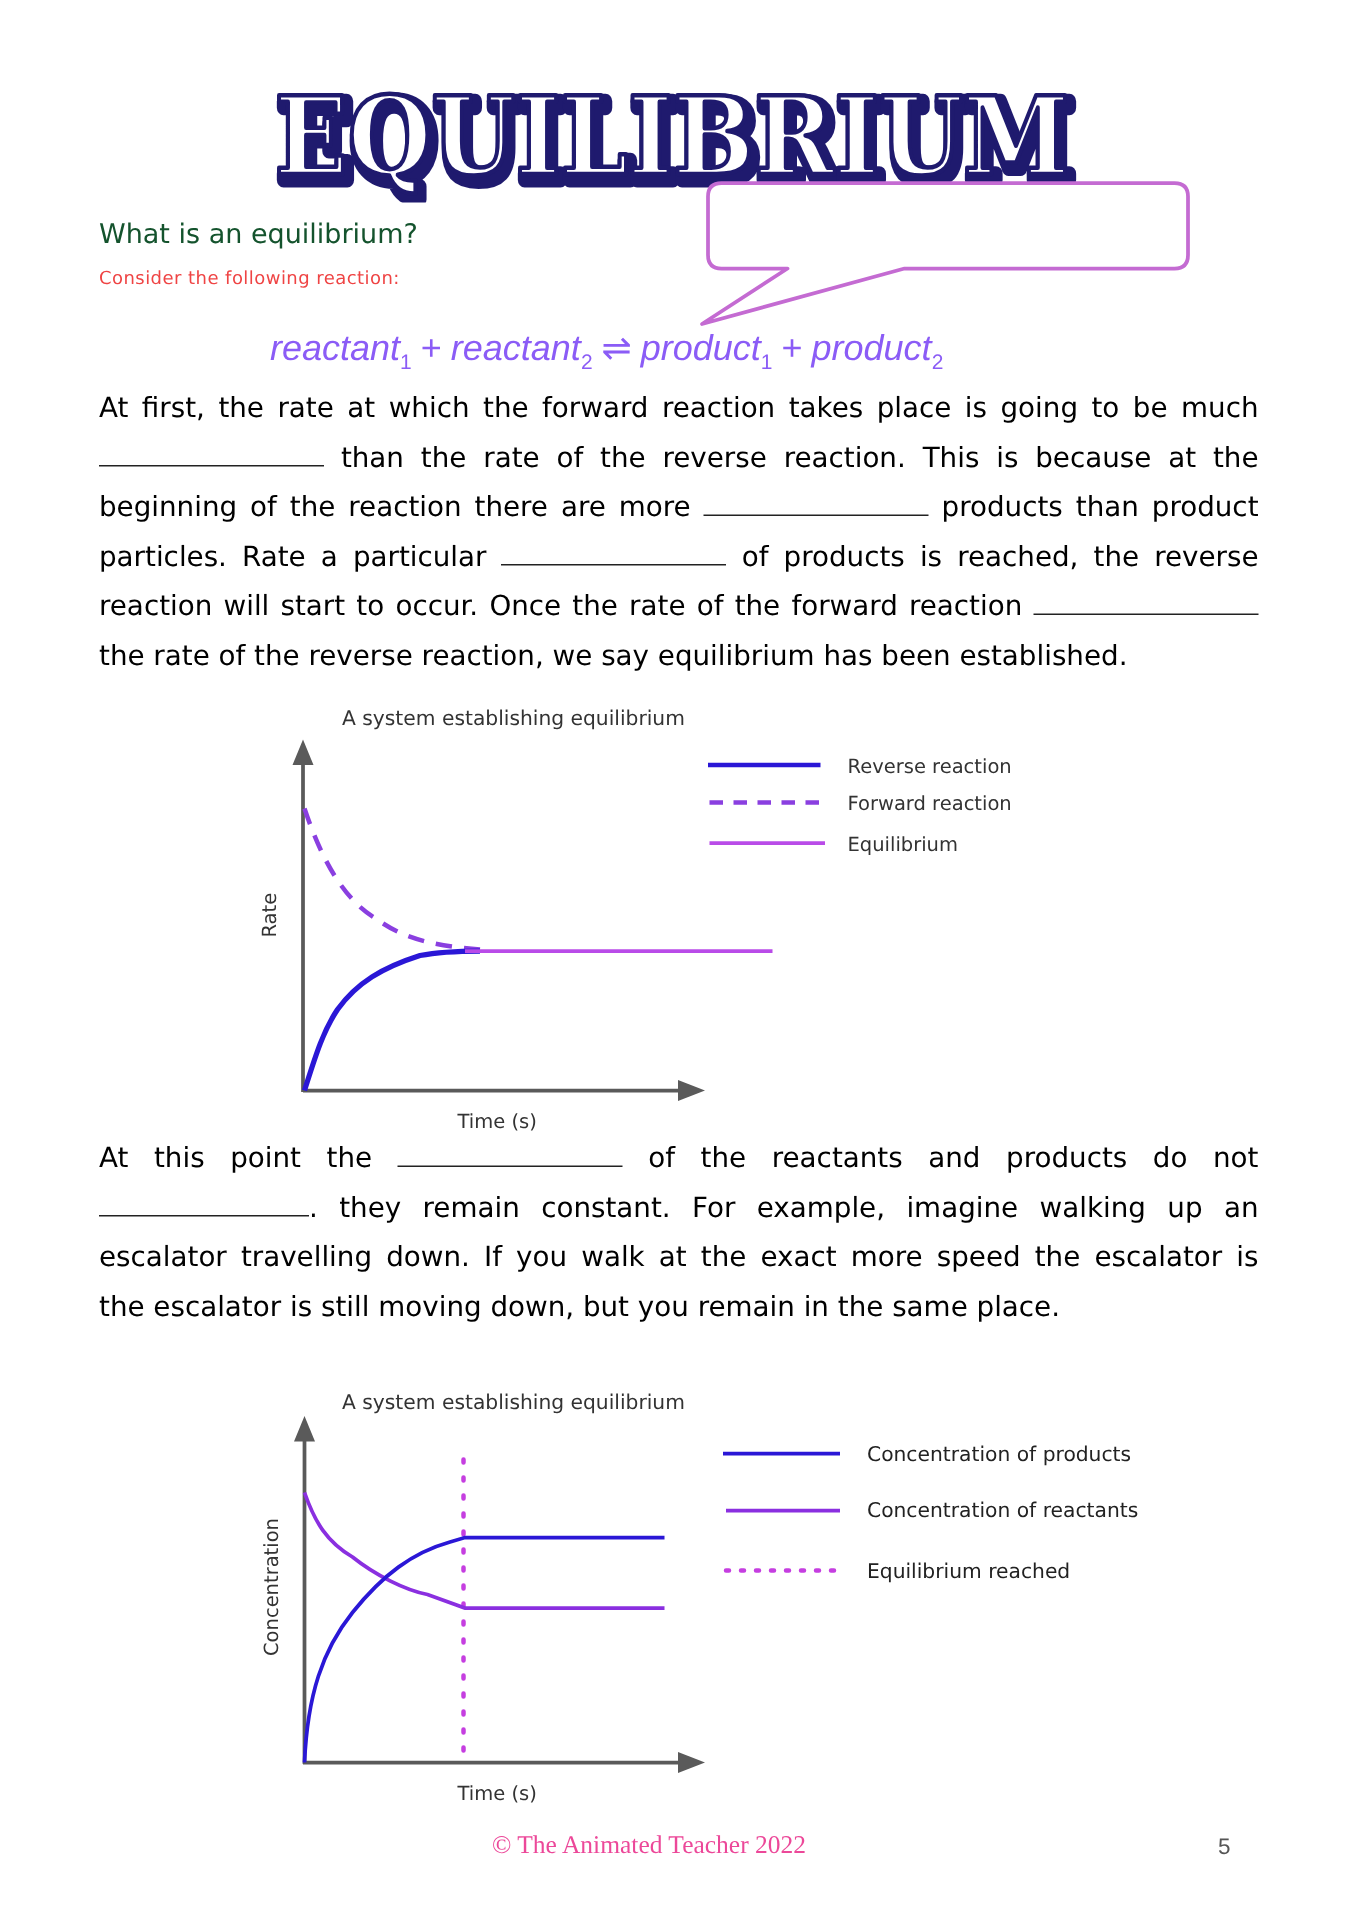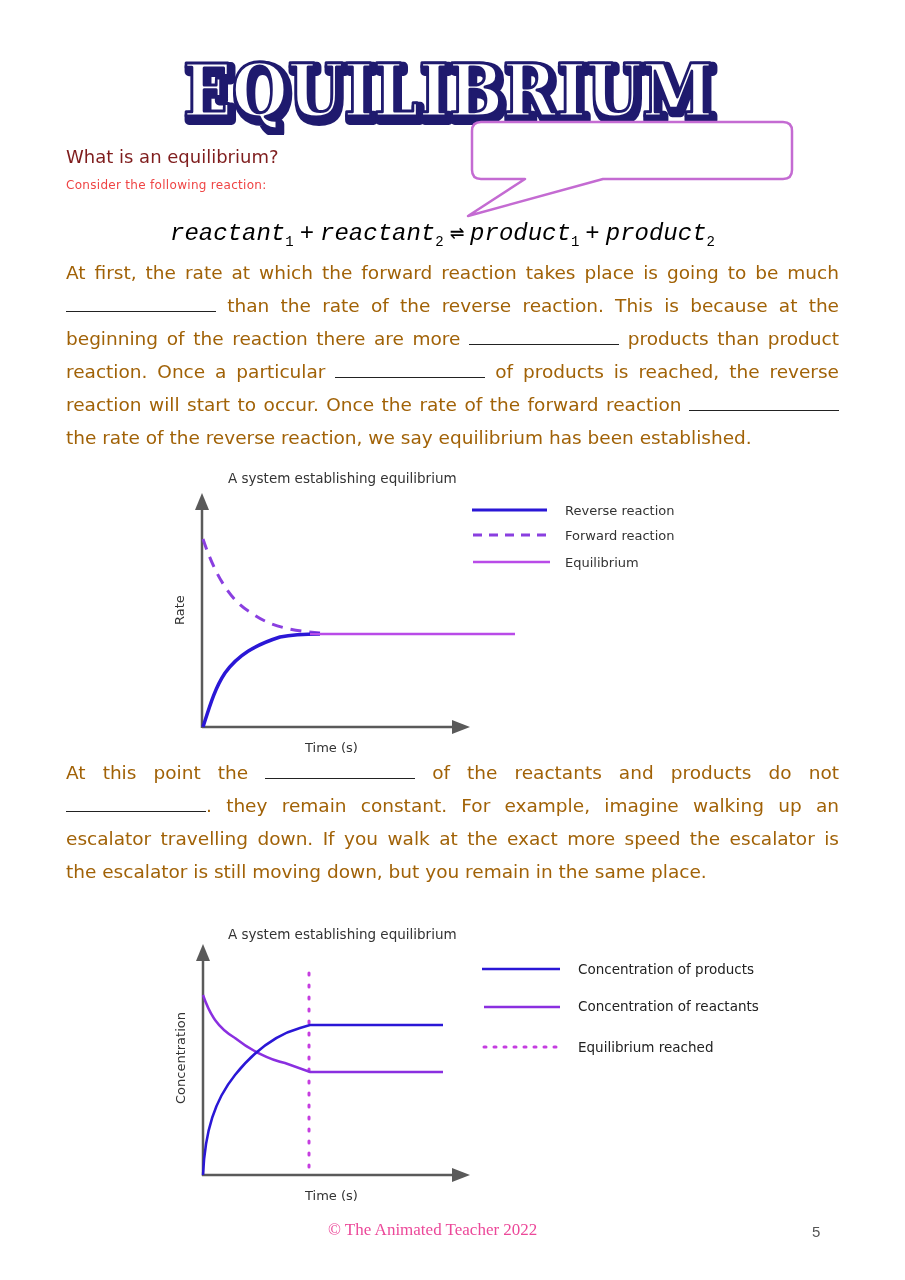--- a/index.html
+++ b/index.html
@@ -1,25 +1,25 @@
 <!DOCTYPE html>
 <html><head>
 <meta charset="utf-8">
 <style>
   html, body { margin: 0; padding: 0; background: #ffffff; }
   body { width: 905px; height: 1280px; position: relative; overflow: hidden; font-family: "DejaVu Sans", sans-serif; color: #1a1a1a; }
   .title { position: absolute; left: 180px; top: 50px; width: 545px; height: 85px; }
   .title svg text { font-family: "DejaVu Serif", serif; font-weight: bold; }
   .bubble { position: absolute; left: 465px; top: 118px; width: 335px; height: 102px; }
-  .q { position: absolute; left: 66px; top: 146px; font-size: 18px; color: #7f1d1d; }
+  .q { position: absolute; left: 66px; top: 146px; font-size: 18px; color: #14532d; }
   .consider { position: absolute; left: 66px; top: 178px; font-size: 12px; color: #ef4444; letter-spacing: 0.3px; }
-  .equation { position: absolute; left: 170px; top: 218px; font-family: Liberation Mono, monospace; font-style: italic; font-size: 24px; color: #000000; white-space: nowrap; }
+  .equation { position: absolute; left: 180px; top: 218px; font-family: Liberation Sans, sans-serif; font-style: italic; font-size: 24px; color: #8b5cf6; white-space: nowrap; }
   .equation sub { font-style: normal; font-size: 14px; }
   .equation .op { font-style: normal; padding: 0 6px; }
-  .para { position: absolute; left: 66px; width: 773px; font-size: 18.5px; line-height: 33px; text-align: justify; color: #a16207; }
+  .para { position: absolute; left: 66px; width: 773px; font-size: 18.5px; line-height: 33px; text-align: justify; color: #000000; }
   .para .line { display: block; text-align-last: justify; white-space: nowrap; }
   .para .line.last { text-align-last: left; }
   .blank { display: inline-block; width: 150px; border-bottom: 1px solid #222; height: 14px; vertical-align: baseline; }
   .chart { position: absolute; }
   .chart text { font-family: "DejaVu Sans", sans-serif; }
   .footer { position: absolute; left: 328px; top: 1220px; font-family: Liberation Serif, serif; font-size: 17px; color: #ec4899; }
   .pagenum { position: absolute; left: 812px; top: 1223px; font-family: "Liberation Sans", sans-serif; font-size: 15px; color: #555; }
 </style>
 </head>
 <body>
@@ -41,21 +41,21 @@
 <div class="consider">Consider the following reaction:</div>
 
 <div class="equation">
   <span>reactant</span><sub>1</sub><span class="op">+</span><span>reactant</span><sub>2</sub><span class="op">⇌</span><span>product</span><sub>1</sub><span class="op">+</span><span>product</span><sub>2</sub>
 </div>
 
 <div class="para" style="top:256px;">
   <span class="line">At first, the rate at which the forward reaction takes place is going to be much</span>
   <span class="line"><span class="blank"></span> <span>than the rate of the reverse reaction. This is because at the</span></span>
   <span class="line"><span>beginning of the reaction there are more</span> <span class="blank"></span> <span>products than product</span></span>
-  <span class="line"><span>reaction. Once a particular</span> <span class="blank"></span> <span>of products is reached, the reverse</span></span>
+  <span class="line"><span>particles. Rate a particular</span> <span class="blank"></span> <span>of products is reached, the reverse</span></span>
   <span class="line"><span>reaction will start to occur. Once the rate of the forward reaction</span> <span class="blank"></span></span>
   <span class="line last">the rate of the reverse reaction, we say equilibrium has been established.</span>
 </div>
 
 <div class="chart" style="left:160px; top:460px;">
   <svg width="540" height="300" viewBox="0 0 540 300">
     <text x="68" y="23" font-size="13.5" fill="#333">A system establishing equilibrium</text>
 
     <line x1="42" y1="268" x2="42" y2="45" stroke="#5a5a5a" stroke-width="2.5"></line>
     <polygon points="42,33 35,50 49,50" fill="#5a5a5a"></polygon>

